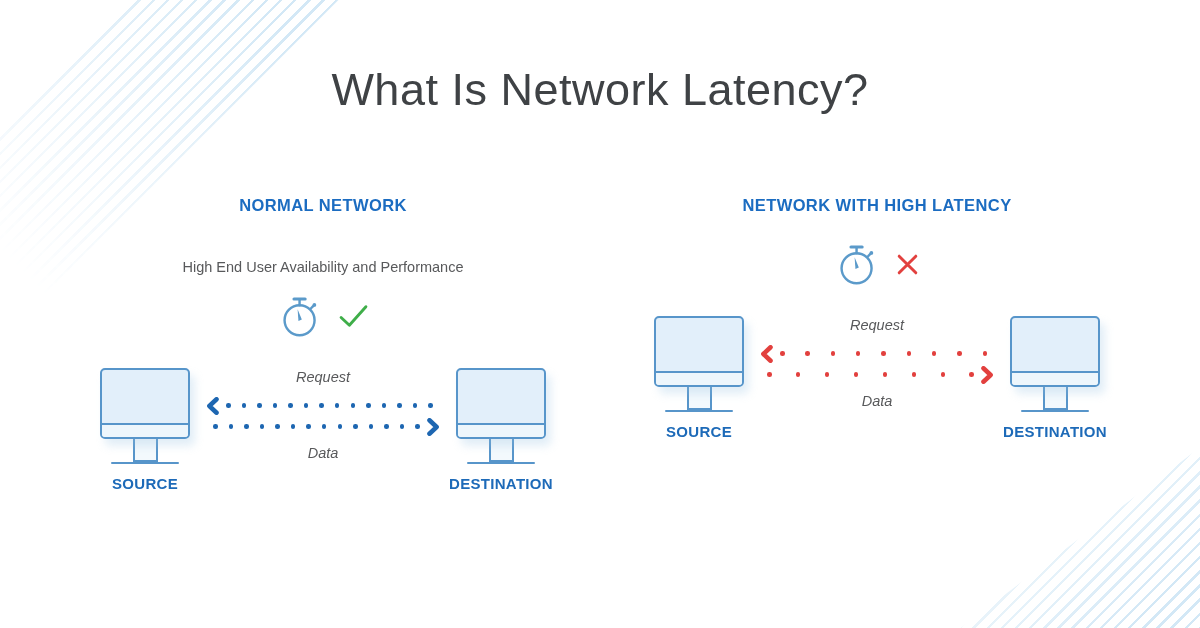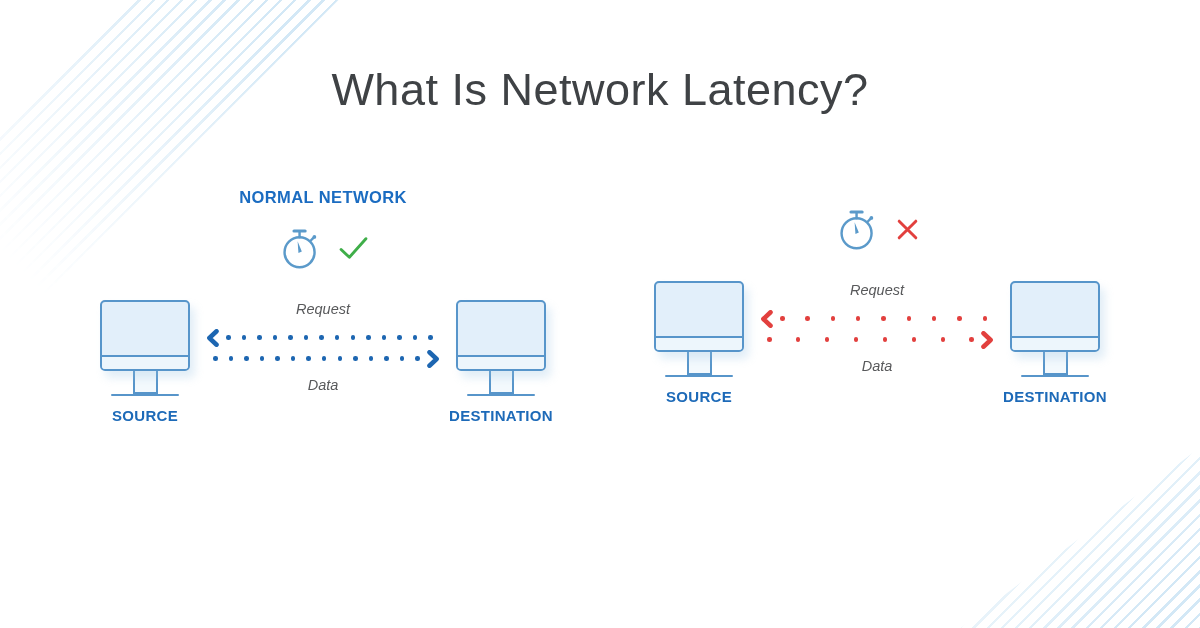--- a/index.html
+++ b/index.html
@@ -35,21 +35,21 @@
     color:var(--title-gray,#3f4245);
   }
 
   .panels {
     display:flex; justify-content:space-between;
     padding:0 90px; margin-top:72px;
   }
   .panel { width:466px; display:flex; flex-direction:column; align-items:center; }
 
   .panel-heading {
-    margin:0; font-size:16.5px; font-weight:bold; letter-spacing:.4px;
+    margin:8px; font-size:16.5px; font-weight:bold; letter-spacing:.4px;
     color:var(--heading-blue,#1b6cc1);
   }
   .panel-subtitle { margin:36px 0 0; font-size:14.5px; color:var(--body-gray,#58595b); }
 
   .status-row { display:flex; align-items:center; gap:15px; margin-top:17px; height:48px; }
 
   .network-row { display:flex; align-items:flex-start; width:100%; margin-top:28px; }
   .endpoint { width:110px; display:flex; flex-direction:column; align-items:center; }
 
   
@@ -96,20 +96,21 @@
 
 <div class="stripes tl"></div>
 <div class="stripes br"></div>
 
 <h1 class="title">What Is Network Latency?</h1>
 
 <div class="panels">
 
   <section class="panel" style="--line: #1d66b1;">
     <h2 class="panel-heading">NORMAL NETWORK</h2>
+    <p class="panel-subtitle">High End User Availability and Performance</p>
 
     <div class="status-row">
       <svg viewBox="0 0 48 48" width="45" height="45">
         <g stroke="#5b9aca" stroke-width="2.6" fill="none" stroke-linecap="round">
           <circle cx="23" cy="28" r="16"></circle>
           <line x1="23" y1="12" x2="23" y2="7"></line>
           <line x1="17" y1="5.3" x2="29" y2="5.3" stroke-width="3.2"></line>
           <line x1="34.5" y1="16" x2="38" y2="12.5"></line>
         </g>
         <circle cx="38.8" cy="11.6" r="2" fill="#5b9aca"></circle>
@@ -179,20 +180,21 @@
       </div>
     </div>
 
     <div class="endpoint-labels">
       <span class="endpoint-label">SOURCE</span>
       <span class="endpoint-label">DESTINATION</span>
     </div>
   </section>
 
   <section class="panel" style="--line: #e2403e;">
+    <h2 class="panel-heading">NETWORK WITH HIGH LATENCY</h2>
 
     <div class="status-row">
       <svg viewBox="0 0 48 48" width="45" height="45">
         <g stroke="#5b9aca" stroke-width="2.6" fill="none" stroke-linecap="round">
           <circle cx="23" cy="28" r="16"></circle>
           <line x1="23" y1="12" x2="23" y2="7"></line>
           <line x1="17" y1="5.3" x2="29" y2="5.3" stroke-width="3.2"></line>
           <line x1="34.5" y1="16" x2="38" y2="12.5"></line>
         </g>
         <circle cx="38.8" cy="11.6" r="2" fill="#5b9aca"></circle>

